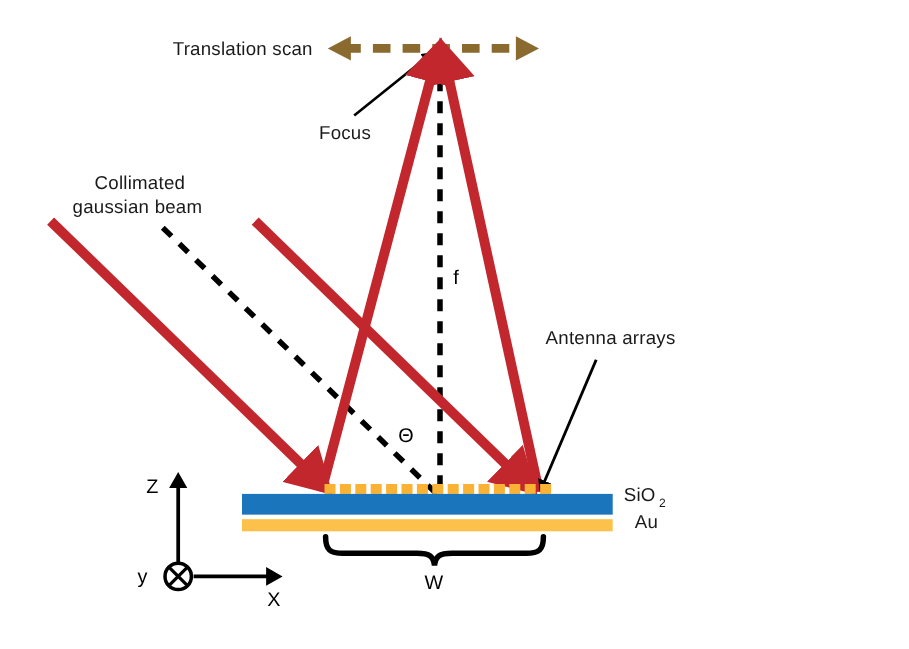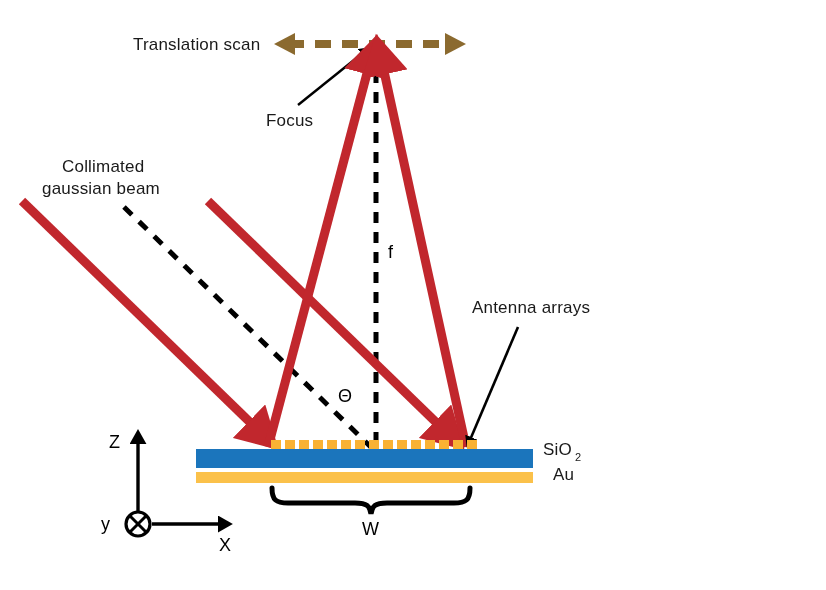--- a/index.html
+++ b/index.html
@@ -10,20 +10,21 @@
   }
   body {
     font-family: "Liberation Sans", sans-serif;
   }
   #diagram-root {
     position: relative;
     width: 768px;
     height: 590px;
     background: #ffffff;
     overflow: hidden;
+    margin-left: 24px;
   }
   #diagram-svg {
     position: absolute;
     left: 0;
     top: 0;
     width: 826px;
     height: 590px;
     display: block;
   }
   .label-text {

